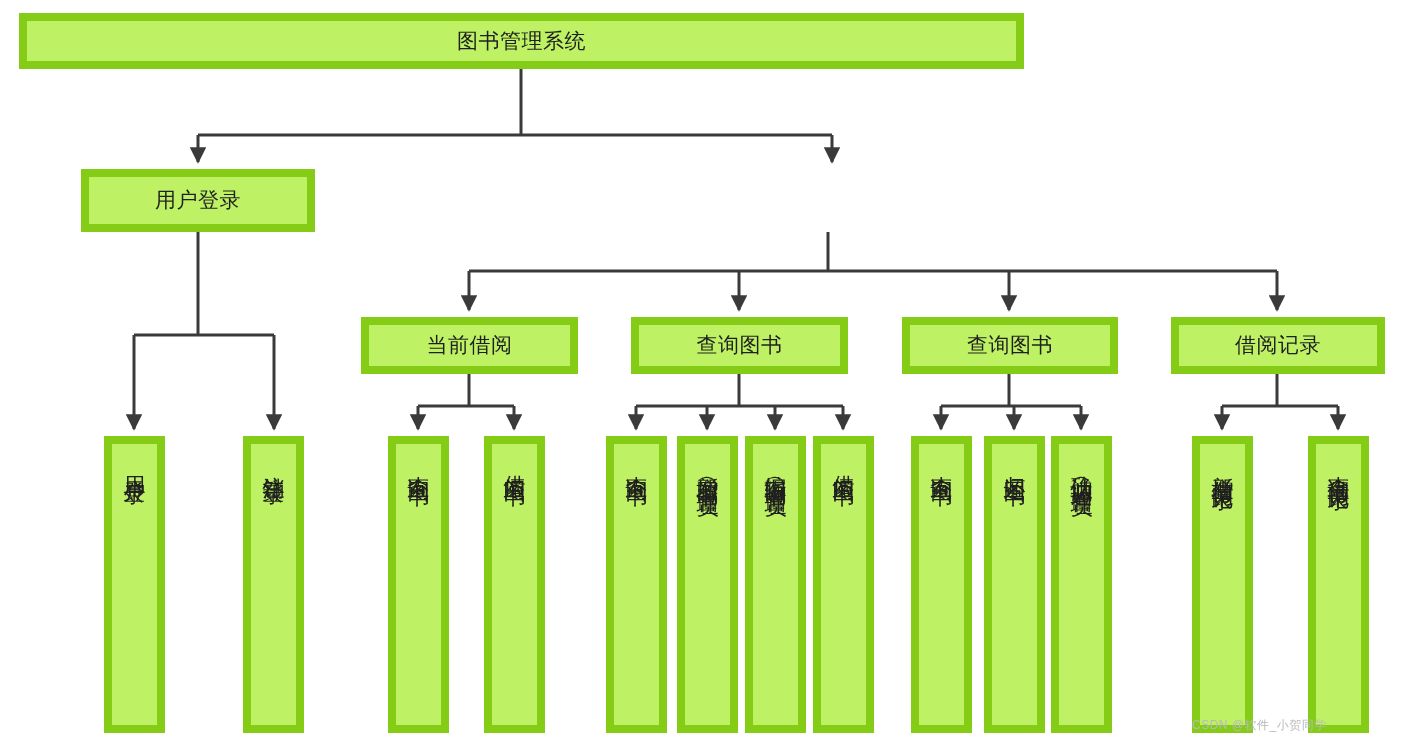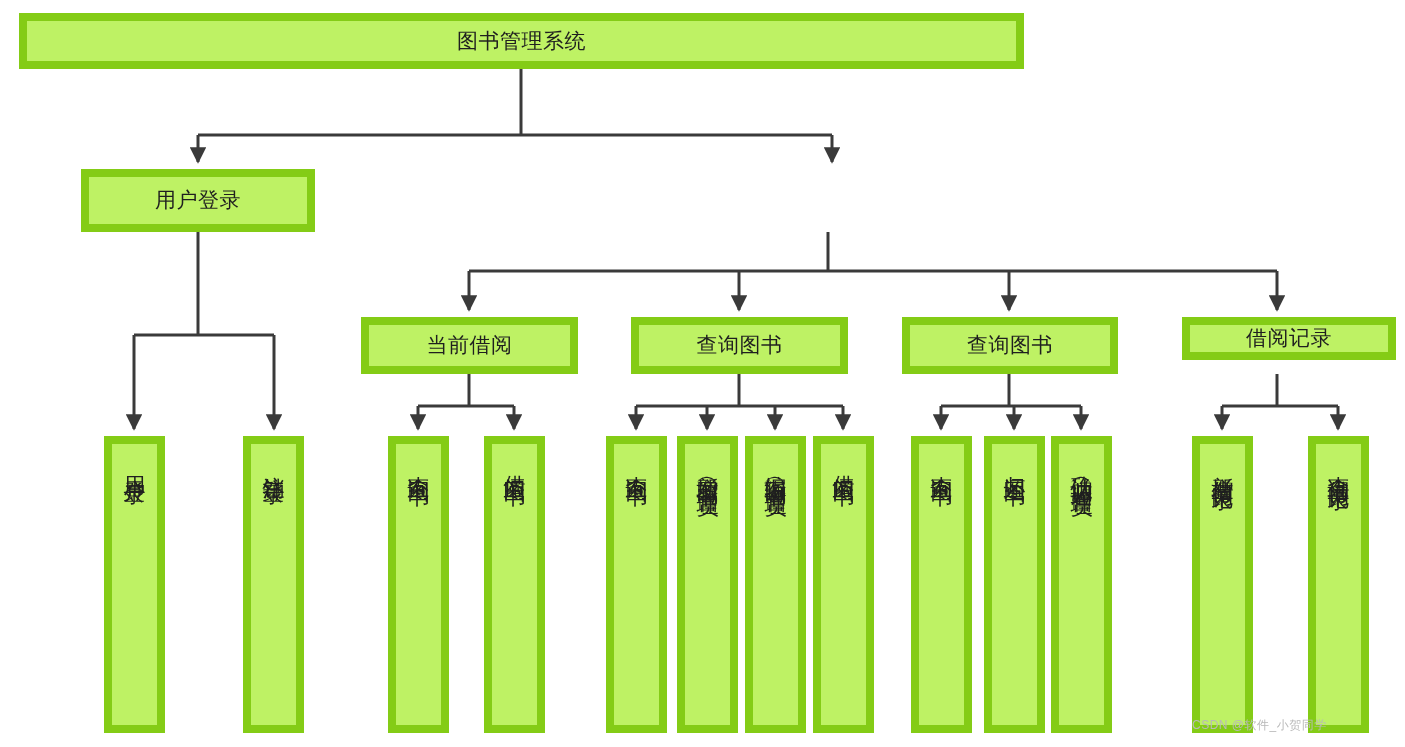--- a/index.html
+++ b/index.html
@@ -131,21 +131,21 @@
 
   <div class="node horiz" style="left:361px; top:317px; width:217px; height:57px;">
     <span class="nlabel">当前借阅</span>
   </div>
   <div class="node horiz" style="left:631px; top:317px; width:217px; height:57px;">
     <span class="nlabel">查询图书</span>
   </div>
   <div class="node horiz" style="left:902px; top:317px; width:216px; height:57px;">
     <span class="nlabel">查询图书</span>
   </div>
-  <div class="node horiz" style="left:1171px; top:317px; width:214px; height:43px;margin-left:11px;">
+  <div class="node horiz" style="left:1171px; top:317px; width:214px; height:57px;">
     <span class="nlabel">借阅记录</span>
   </div>
 
   <div class="node vert" style="left:104px; top:436px; width:61px; height:297px;">
     <span class="nlabel">用户登录</span>
   </div>
   <div class="node vert" style="left:243px; top:436px; width:61px; height:297px;">
     <span class="nlabel">注销登录</span>
   </div>
   <div class="node vert" style="left:388px; top:436px; width:61px; height:297px;">

